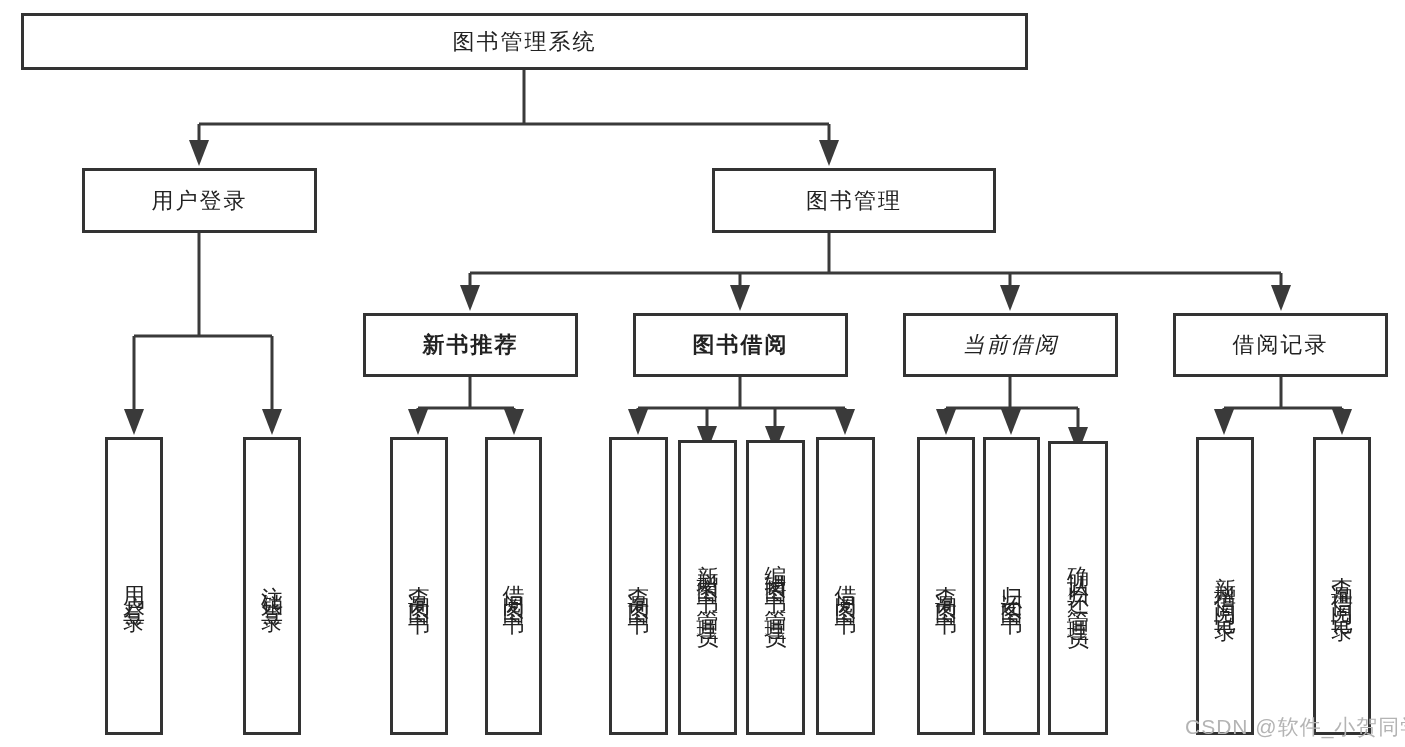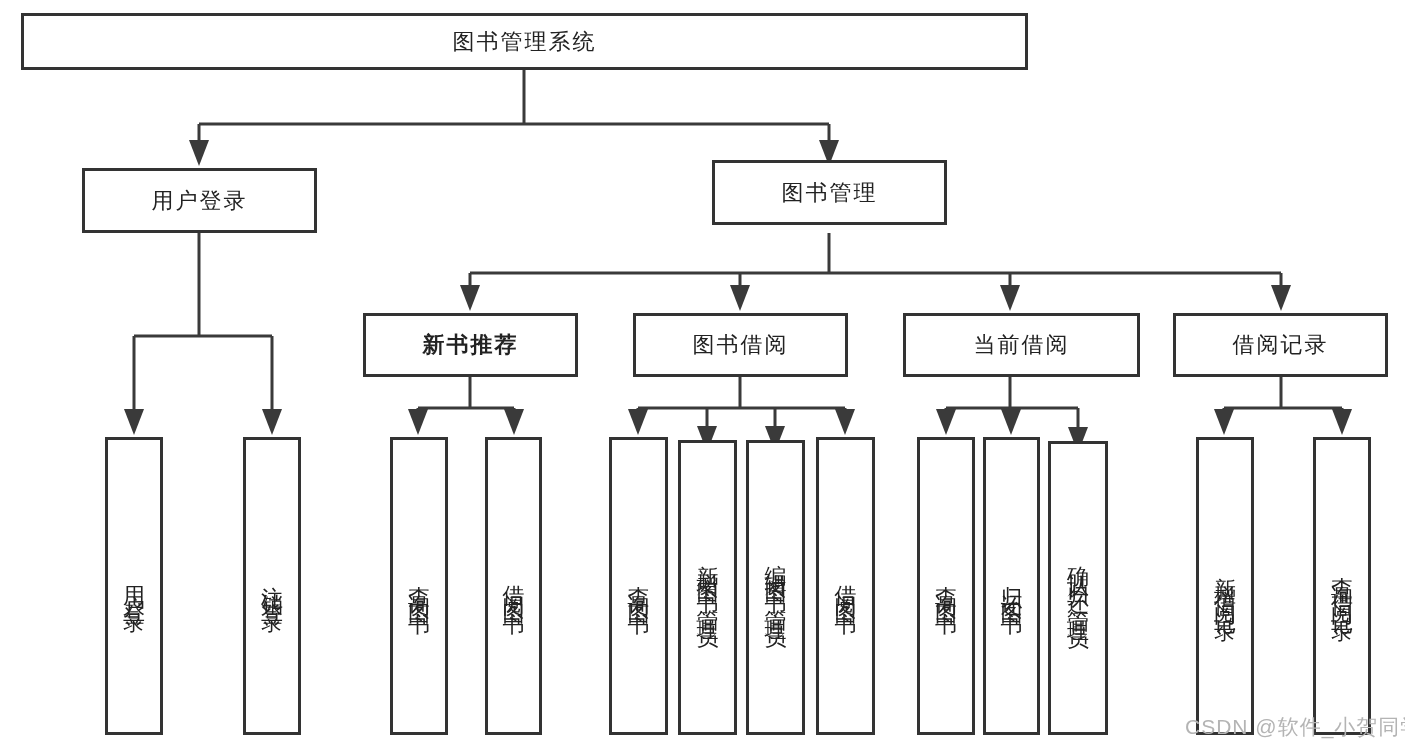--- a/index.html
+++ b/index.html
@@ -87,25 +87,25 @@
     <polygon class="arrow" points="936,409 956,409 946,435"></polygon>
     <polygon class="arrow" points="1001,409 1021,409 1011,435"></polygon>
     <polygon class="arrow" points="1068,427 1088,427 1078,453"></polygon>
     <polygon class="arrow" points="1214,409 1234,409 1224,435"></polygon>
     <polygon class="arrow" points="1332,409 1352,409 1342,435"></polygon>
   </svg>
 
   <div class="node" style="left:21px; top:13px; width:1007px; height:57px;">图书管理系统</div>
 
   <div class="node" style="left:82px; top:168px; width:235px; height:65px;">用户登录</div>
-  <div class="node" style="left:712px; top:160px; width:235px; height:65px;">图书管理</div>
+  <div class="node" style="left:712px; top:168px; width:284px; height:65px;">图书管理</div>
 
   <div class="node" style="left:363px; top:313px; width:215px; height:64px;font-weight:bold;">新书推荐</div>
-  <div class="node" style="left:633px; top:313px; width:215px; height:64px;">图书借阅</div>
-  <div class="node" style="left:903px; top:313px; width:237px; height:64px;">当前借阅</div>
+  <div class="node" style="left:633px; top:313px; width:215px; height:64px;font-weight:bold;">图书借阅</div>
+  <div class="node" style="left:903px; top:313px; width:215px; height:64px;font-style:italic;">当前借阅</div>
   <div class="node" style="left:1173px; top:313px; width:215px; height:64px;">借阅记录</div>
 
   <div class="node leaf" style="left:105px; top:437px; width:58px; height:298px;">用户登录</div>
   <div class="node leaf" style="left:243px; top:437px; width:58px; height:298px;">注销登录</div>
 
   <div class="node leaf" style="left:390px; top:437px; width:58px; height:298px;">查询图书</div>
   <div class="node leaf" style="left:485px; top:437px; width:57px; height:298px;">借阅图书</div>
 
   <div class="node leaf" style="left:609px; top:437px; width:59px; height:298px;">查询图书</div>
   <div class="node leaf" style="left:678px; top:440px; width:59px; height:295px;">新增图书（管理员）</div>

